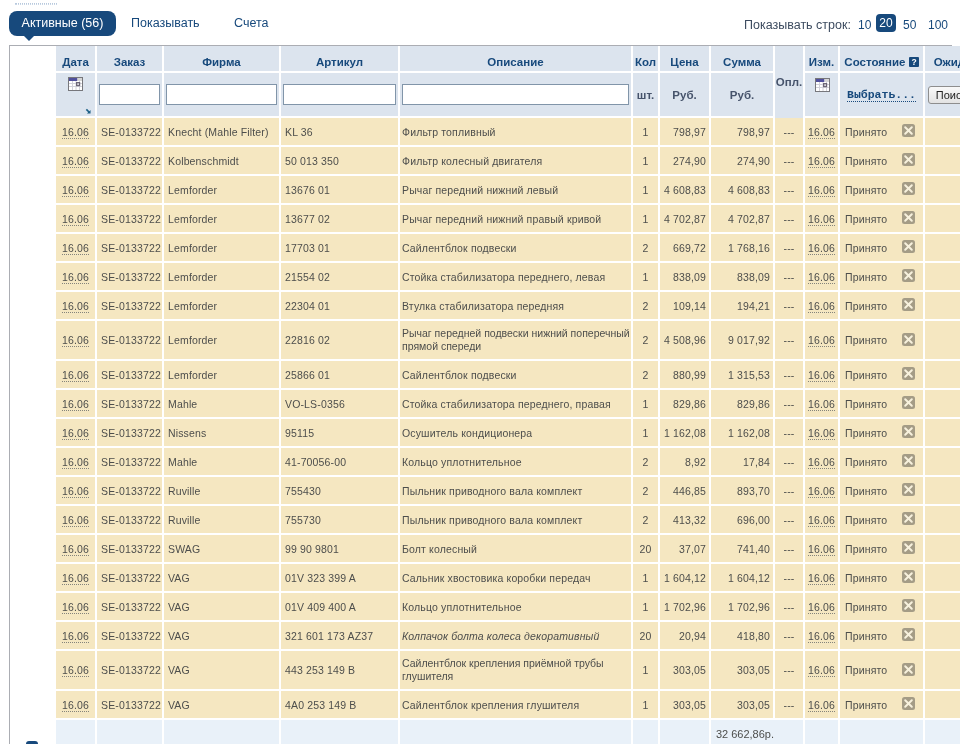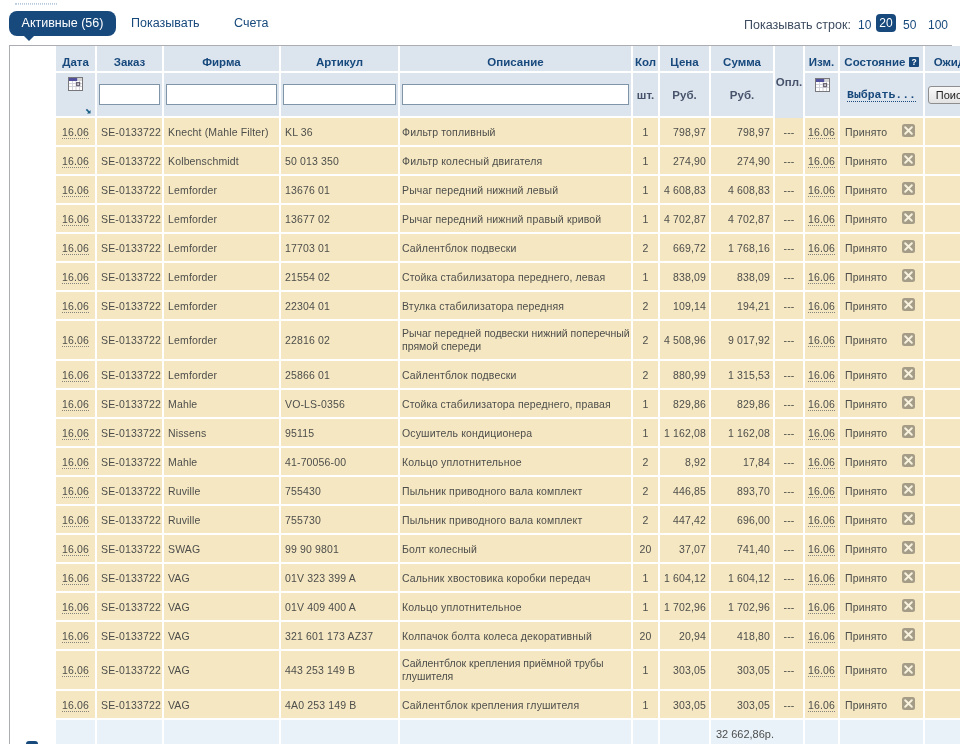--- a/index.html
+++ b/index.html
@@ -574,21 +574,21 @@
             </div>
           </td>
 </tr>
 <tr style="height:29px">
  <td class="d ctr"><span class="lnk">16.06</span></td>
  <td class="d">SE-0133722</td>
  <td class="d">Ruville</td>
  <td class="d">755730</td>
  <td class="d" style="padding:0 4px 0 2px; ">Пыльник приводного вала комплект</td>
  <td class="d ctr">2</td>
- <td class="d num">447,42</td>
+ <td class="d num">413,32</td>
  <td class="d num">696,00</td>
  <td class="d ctr" style="padding:0">---</td>
  <td class="d ctr" style="padding:0"><span class="lnk">16.06</span></td>
  <td class="d" style="position:relative; padding-left:5px;">Принято<div style="position:absolute; right:8px; top:50%; margin-top:-7.5px;">
               <svg width="13" height="13" viewBox="0 0 13 13" style="display:block">
 <rect x="0" y="0" width="13" height="13" rx="2.5" fill="#a49c86"></rect>
 <path d="M3.2 3.2 L9.8 9.8 M9.8 3.2 L3.2 9.8" stroke="#f7f1dd" stroke-width="2" stroke-linecap="round"></path>
 </svg>
             </div></td>
  <td class="d"></td>
@@ -712,21 +712,21 @@
 <rect x="9.8" y="10.6" width="3.0" height="2.2" fill="#ffffff"></rect>
 </svg>
             </div>
           </td>
 </tr>
 <tr style="height:29px">
  <td class="d ctr"><span class="lnk">16.06</span></td>
  <td class="d">SE-0133722</td>
  <td class="d">VAG</td>
  <td class="d">321 601 173 AZ37</td>
- <td class="d" style="padding:0 12px 0 2px; ">Колпачок болта колеса декоративный</td>
+ <td class="d" style="padding:0 12px 0 2px;font-style:italic; ">Колпачок болта колеса декоративный</td>
  <td class="d ctr">20</td>
  <td class="d num">20,94</td>
  <td class="d num">418,80</td>
  <td class="d ctr" style="padding:0">---</td>
  <td class="d ctr" style="padding:0"><span class="lnk">16.06</span></td>
  <td class="d" style="position:relative; padding-left:5px;">Принято<div style="position:absolute; right:8px; top:50%; margin-top:-7.5px;">
               <svg width="13" height="13" viewBox="0 0 13 13" style="display:block">
 <rect x="0" y="0" width="13" height="13" rx="2.5" fill="#a49c86"></rect>
 <path d="M3.2 3.2 L9.8 9.8 M9.8 3.2 L3.2 9.8" stroke="#f7f1dd" stroke-width="2" stroke-linecap="round"></path>
 </svg>

